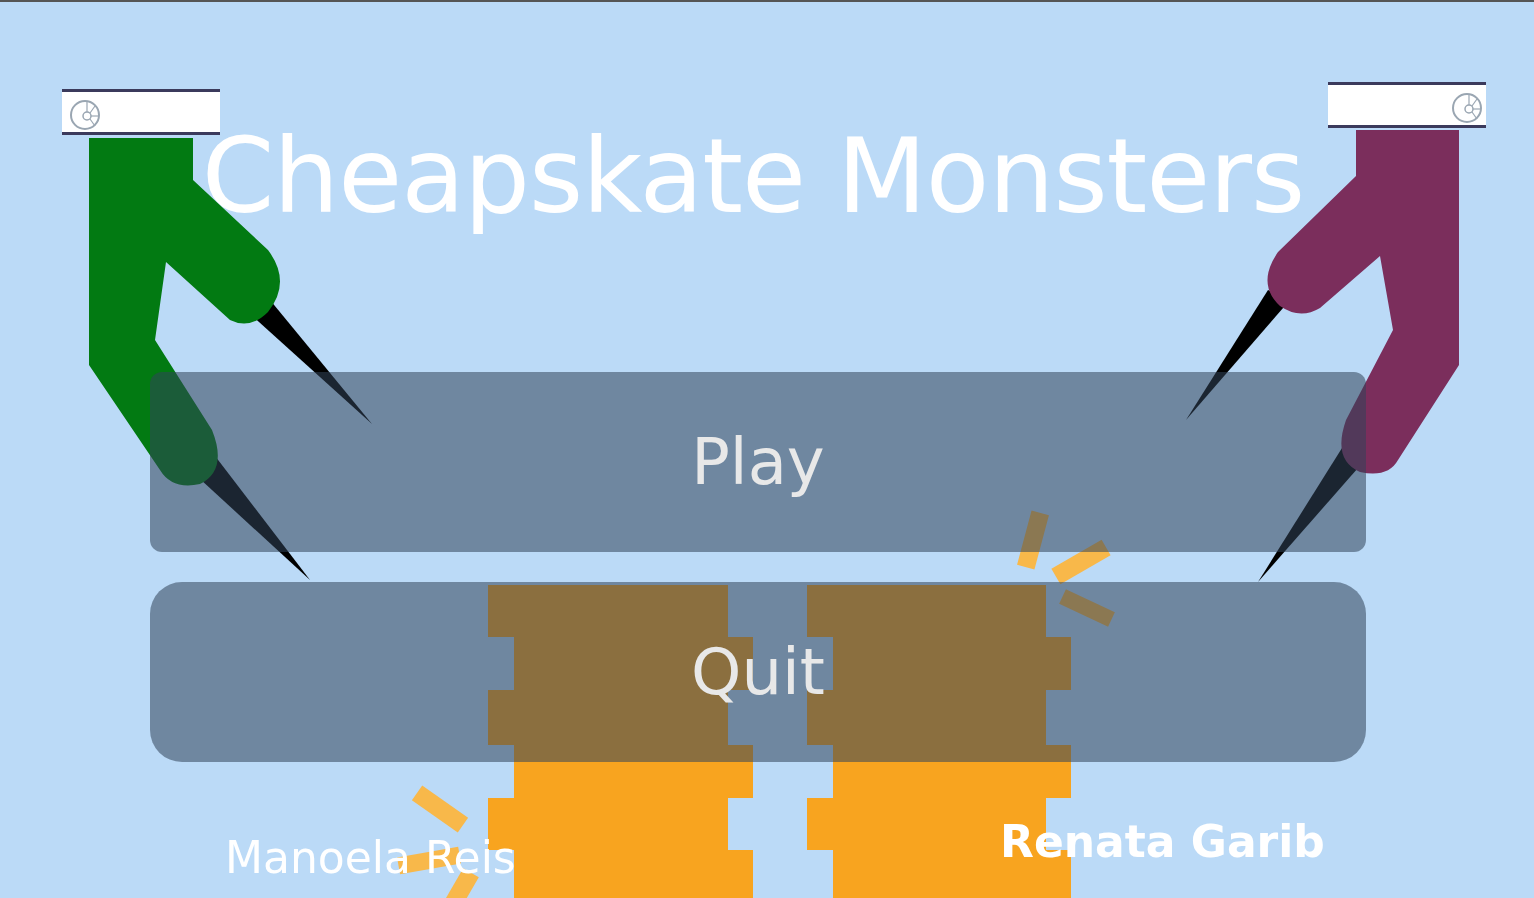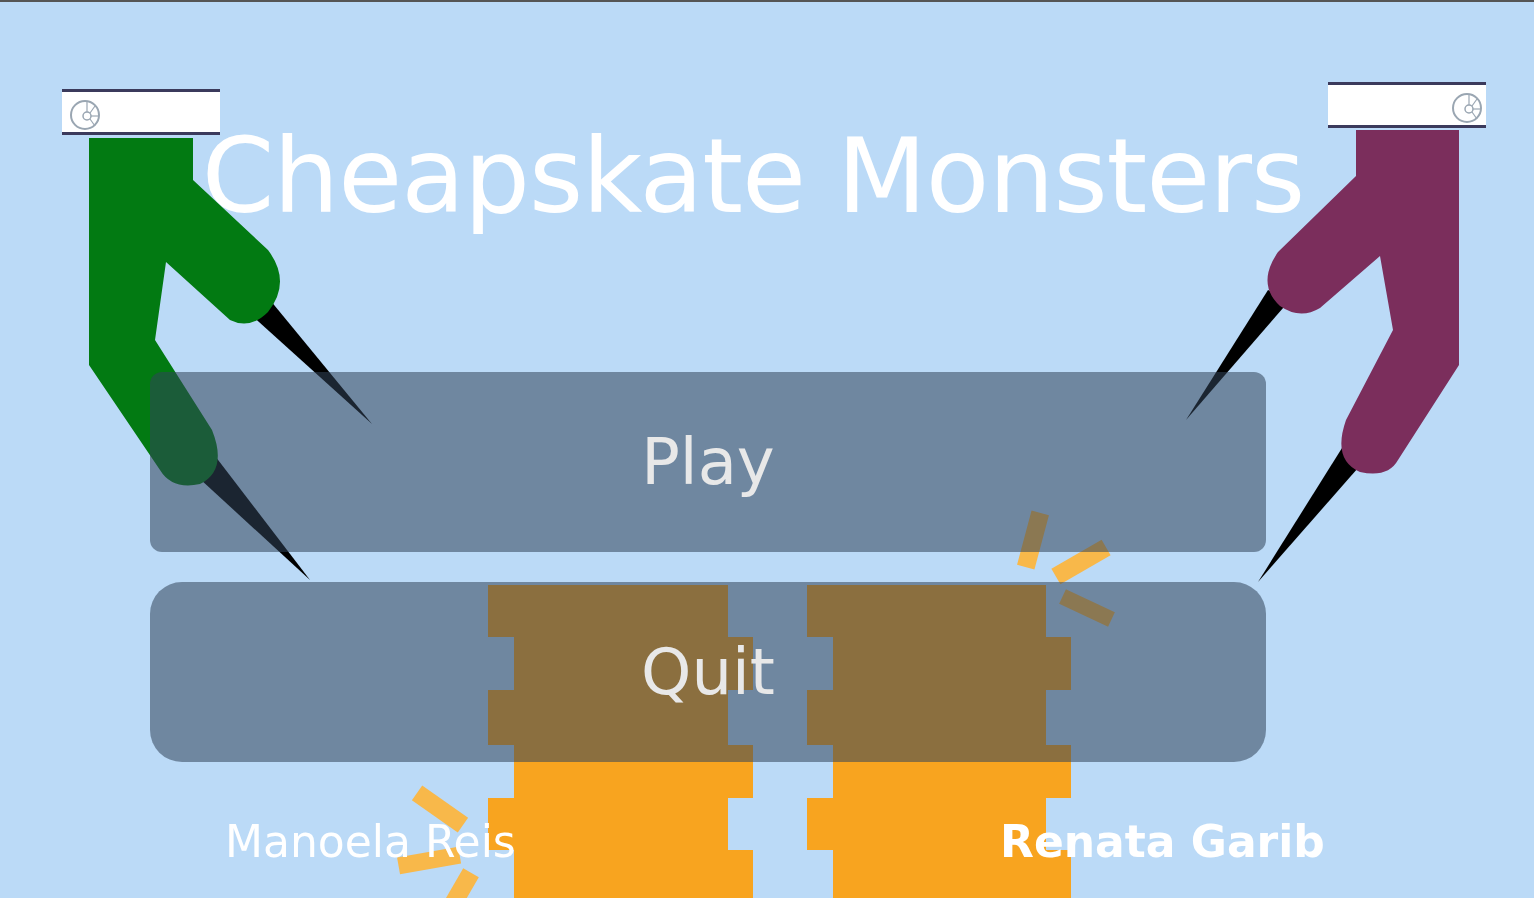--- a/index.html
+++ b/index.html
@@ -9,31 +9,31 @@
       font-family: "DejaVu Sans", sans-serif;
     }
     .topline { position: absolute; left: 0; top: 0; width: 1534px; height: 2px; background: #555; }
     .layer { position: absolute; left: 0; top: 0; width: 1534px; height: 898px; }
     .title {
       position: absolute; left: 0; top: 124px; width: 1506px; text-align: center;
       color: #ffffff; font-size: 104px; letter-spacing: -1px; line-height: 1;
       font-family: "DejaVu Sans", sans-serif; font-weight: normal;
     }
     .menu-btn {
-      position: absolute; left: 150px; width: 1116px; height: 180px;
+      position: absolute; left: 150px; width: 1216px; height: 180px;
       background: rgba(50, 67, 89, 0.55); border-radius: 12px;
       display: flex; align-items: center; justify-content: center;
       color: #e8e8e8; font-size: 64px; cursor: pointer;
     }
     .play { top: 372px; }
     .quit { top: 582px; border-radius: 32px; }
     .credit {
       position: absolute; top: 820px; color: #ffffff; font-size: 44px; line-height: 1;
     }
-    .credit.left { left: 225px; }
+    .credit.left { left: 225px; margin-top: 16px; }
     .credit.right { left: 1000px; font-weight: bold; }
     .tag {
       position: absolute; width: 158px; height: 46px; background: #ffffff;
       border-top: 3px solid #3b3a5c; border-bottom: 3px solid #3b3a5c;
       box-sizing: border-box;
     }
     .tag.left { left: 62px; top: 89px; }
     .tag.right { left: 1328px; top: 82px; }
     .tag .icon { position: absolute; top: 6px; width: 34px; height: 34px; }
     .tag.left .icon { left: 6px; }

